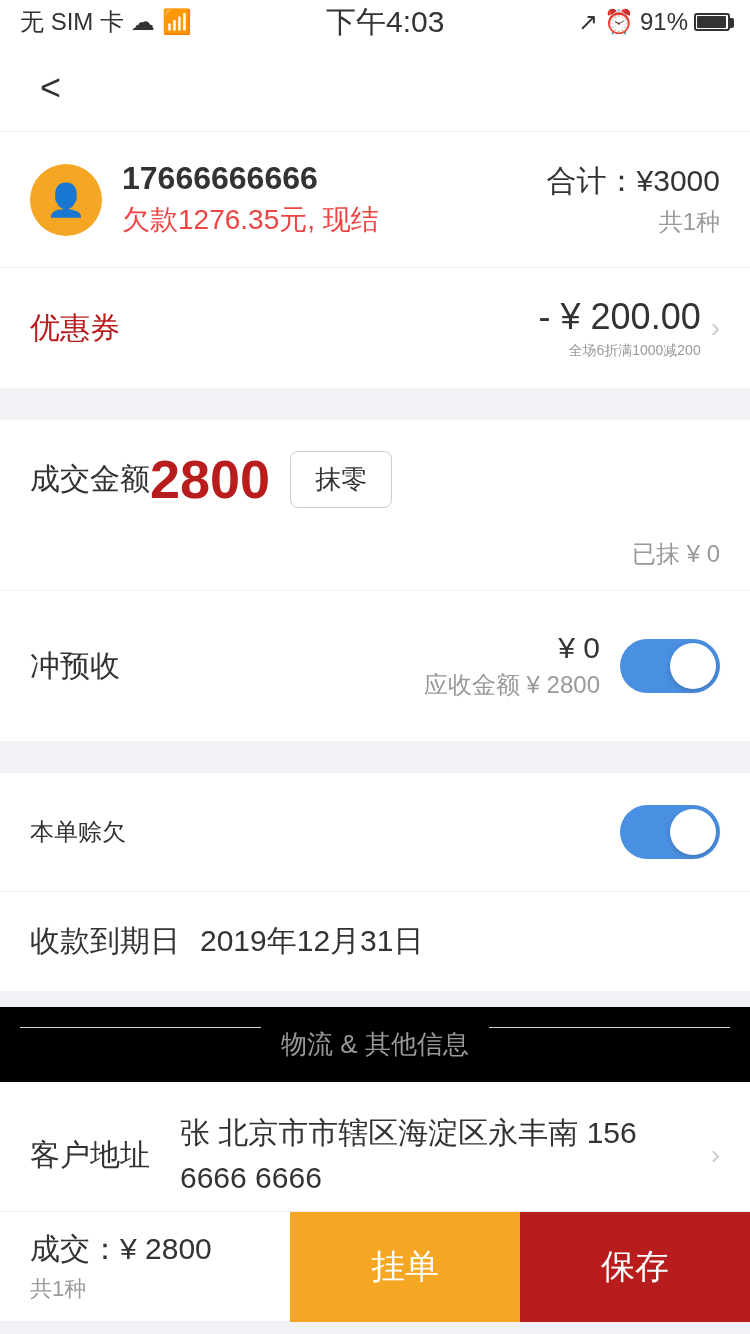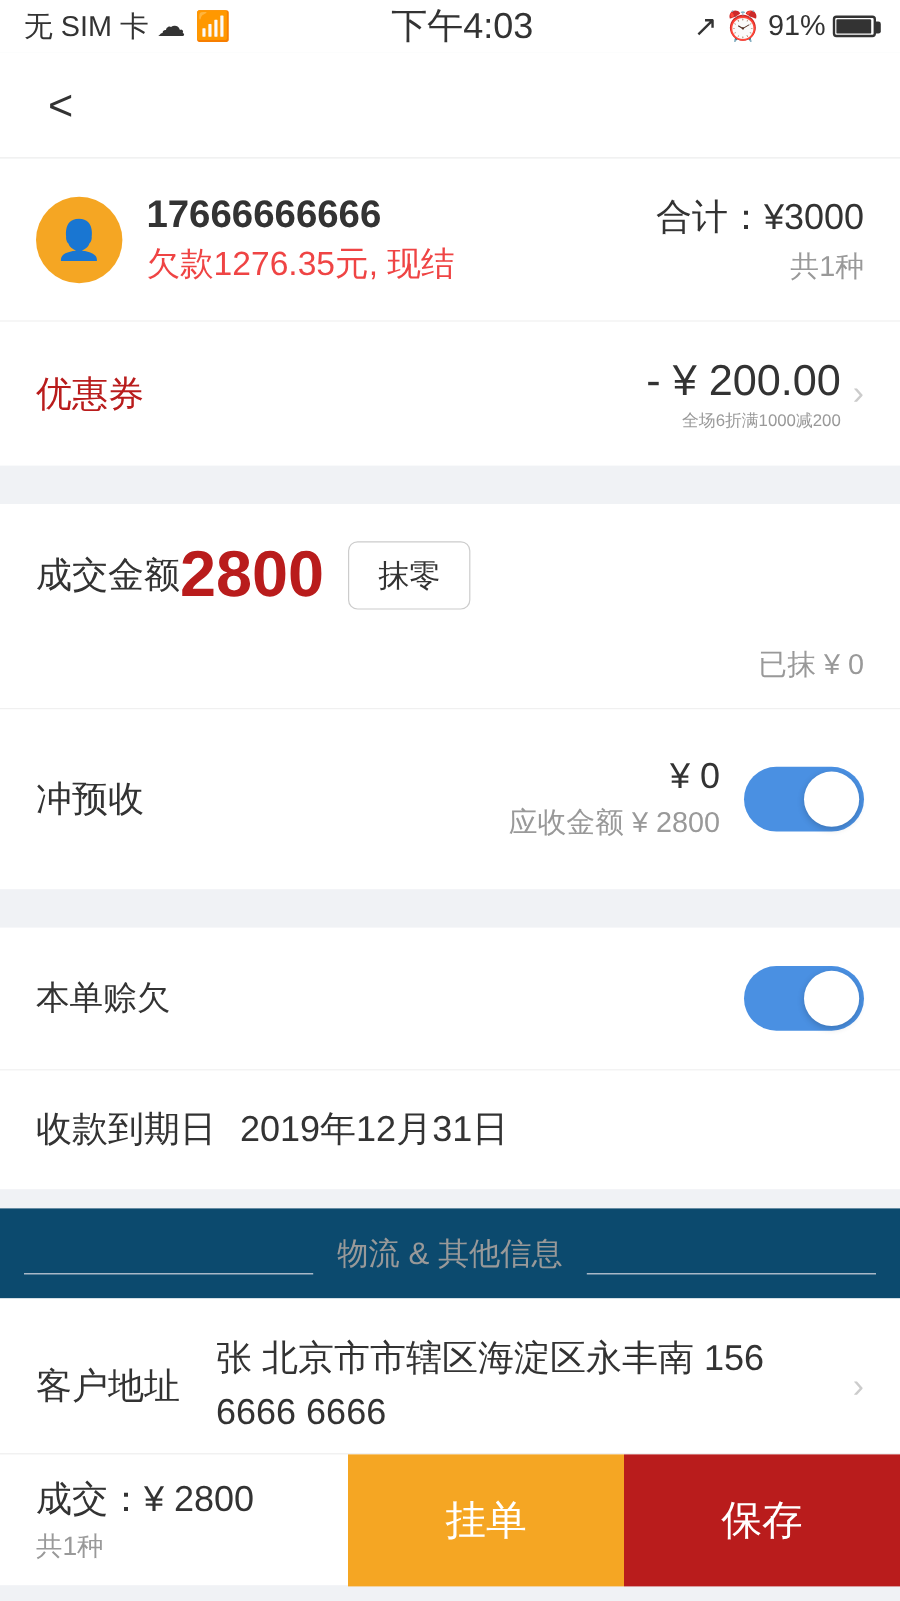--- a/index.html
+++ b/index.html
@@ -156,40 +156,40 @@
       box-shadow: 0 2px 6px rgba(0,0,0,0.2);
     }
 
     
     .credit-row {
       display: flex;
       align-items: center;
       justify-content: space-between;
       padding: 32px 30px;
     }
-    .credit-label { font-size: 28px; color: #333; }
+    .credit-label { font-size: 24px; color: #333; }
 
     
     .due-row {
       display: flex;
       align-items: center;
       padding: 29px 30px;
       gap: 20px;
       border-top: 1px solid #f0f0f0;
     }
     .due-label { font-size: 30px; color: #333; }
     .due-value { font-size: 30px; color: #333; }
 
     
     .logistics-divider {
-      background: #0c4a6e;
+      background: #000000;
       padding: 20px 20px;
       text-align: center;
       display: flex;
-      align-items: flex-end;
+      align-items: flex-start;
       gap: 20px;
     }
     .logistics-divider::before,
     .logistics-divider::after {
       content: '';
       flex: 1;
       height: 1px;
       background: #d0d4de;
     }
     .logistics-text { font-size: 26px; color: #999; }

